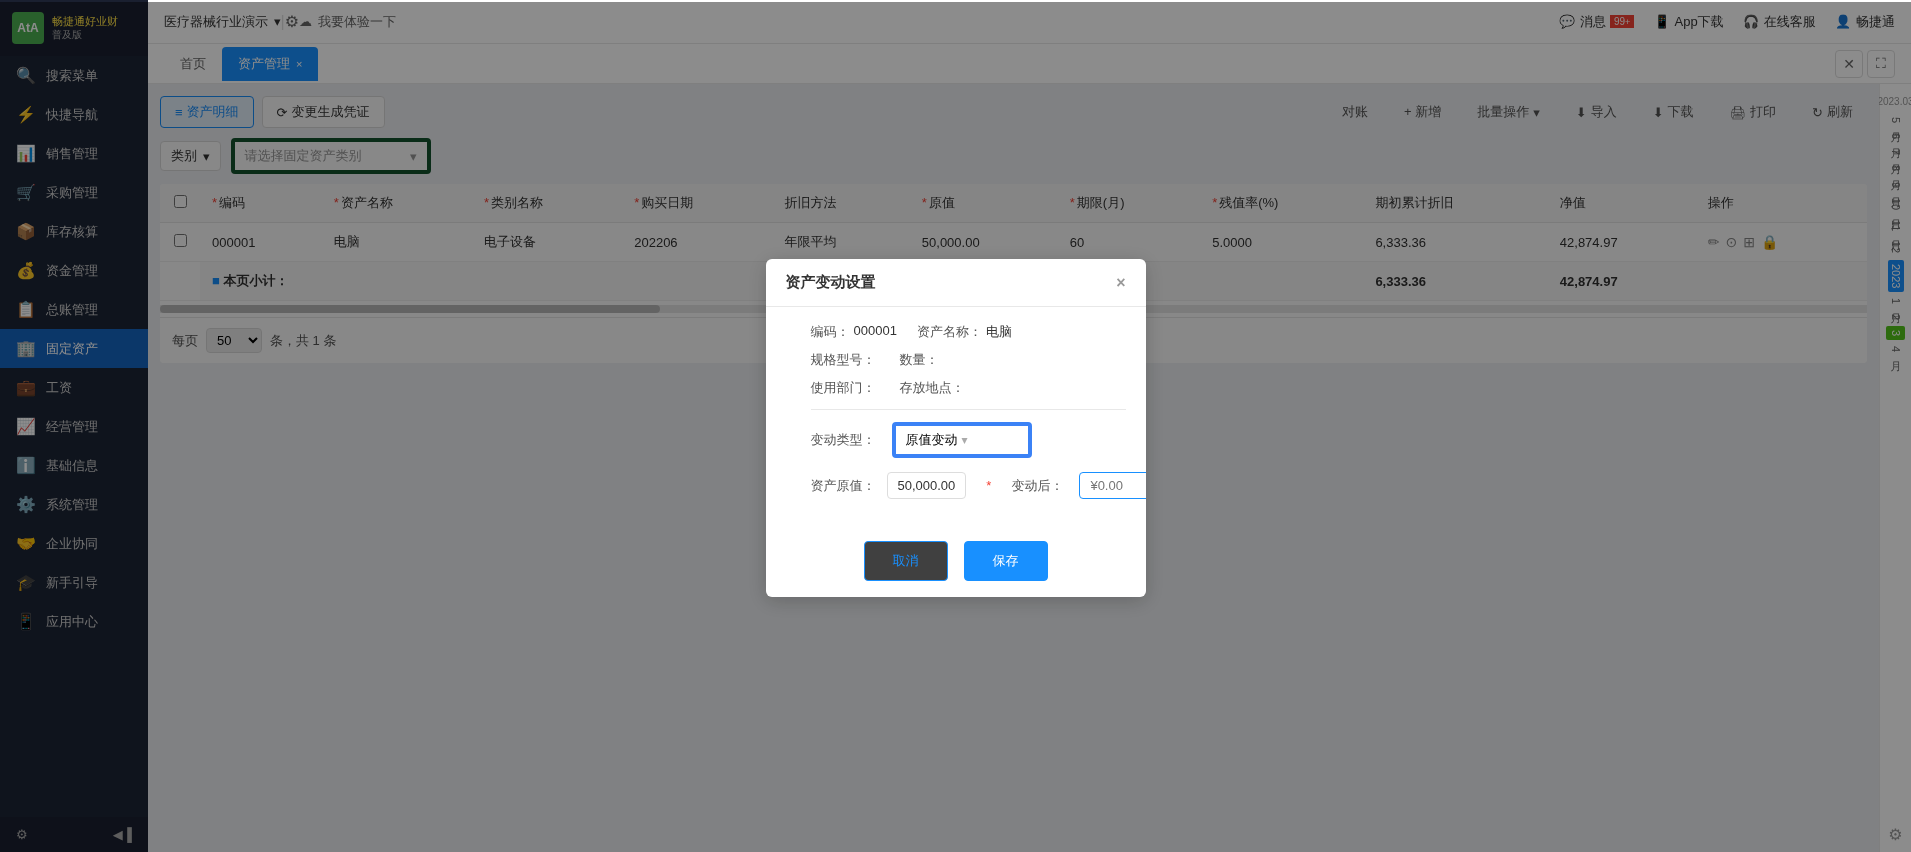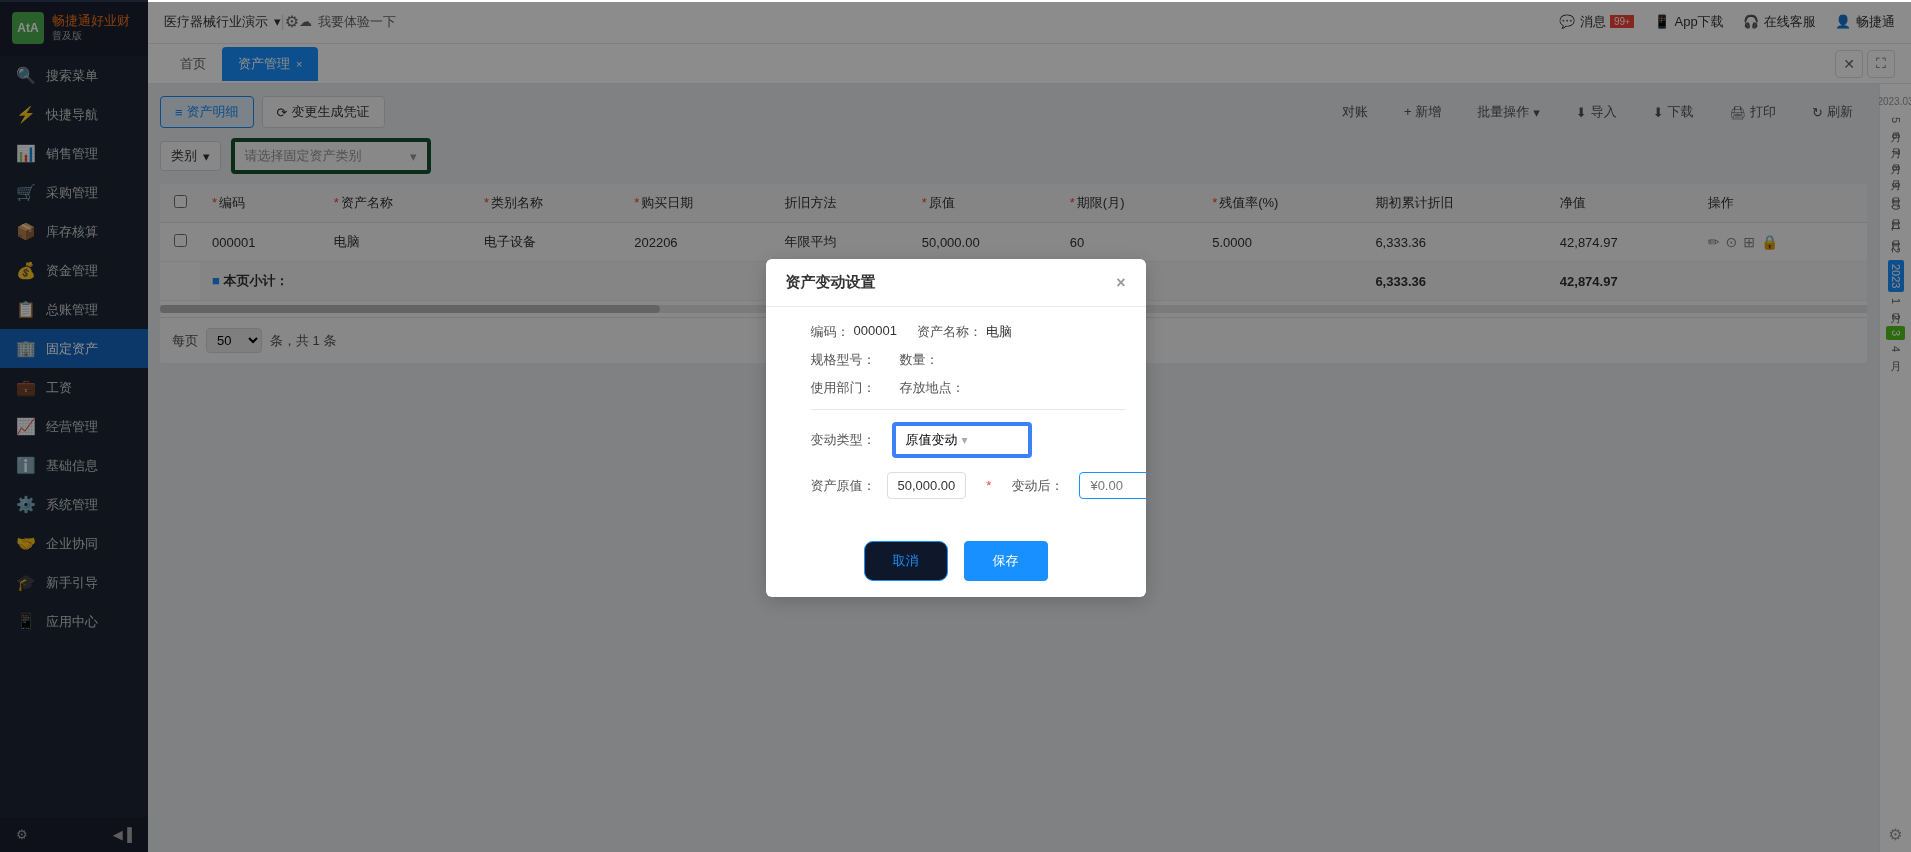--- a/index.html
+++ b/index.html
@@ -24,21 +24,21 @@
       gap: 8px;
       height: 56px;
     }
     .sidebar-logo-icon {
       width: 32px; height: 32px;
       background: #4caf50;
       border-radius: 4px;
       display: flex; align-items: center; justify-content: center;
       font-size: 12px; color: #fff; font-weight: bold;
     }
-    .sidebar-logo-text { font-size: 13px; color: #f97316; line-height: 1.3; }
+    .sidebar-logo-text { font-size: 11px; color: #fde047; line-height: 1.3; }
     .sidebar-logo-badge { font-size: 10px; color: #aaa; }
     .sidebar-scroll {
       flex: 1;
       overflow-y: auto;
       overflow-x: hidden;
     }
     .sidebar-scroll::-webkit-scrollbar { width: 4px; }
     .sidebar-scroll::-webkit-scrollbar-thumb { background: #333; }
     .sidebar-item {
       display: flex;
@@ -415,22 +415,22 @@
     }
     .modal-footer {
       display: flex;
       justify-content: center;
       gap: 16px;
       padding: 12px 20px 16px;
     }
     .modal-btn-cancel {
       padding: 10px 28px;
       border: 1px solid #1890ff;
-      border-radius: 9px;
-      background: #0f172a;
+      border-radius: 4px;
+      background: #404040;
       color: #1890ff;
       font-size: 13px;
       cursor: pointer;
     }
     .modal-btn-save {
       padding: 7px 28px;
       border: 1px solid #1890ff;
       border-radius: 4px;
       background: #1890ff;
       color: #fff;

